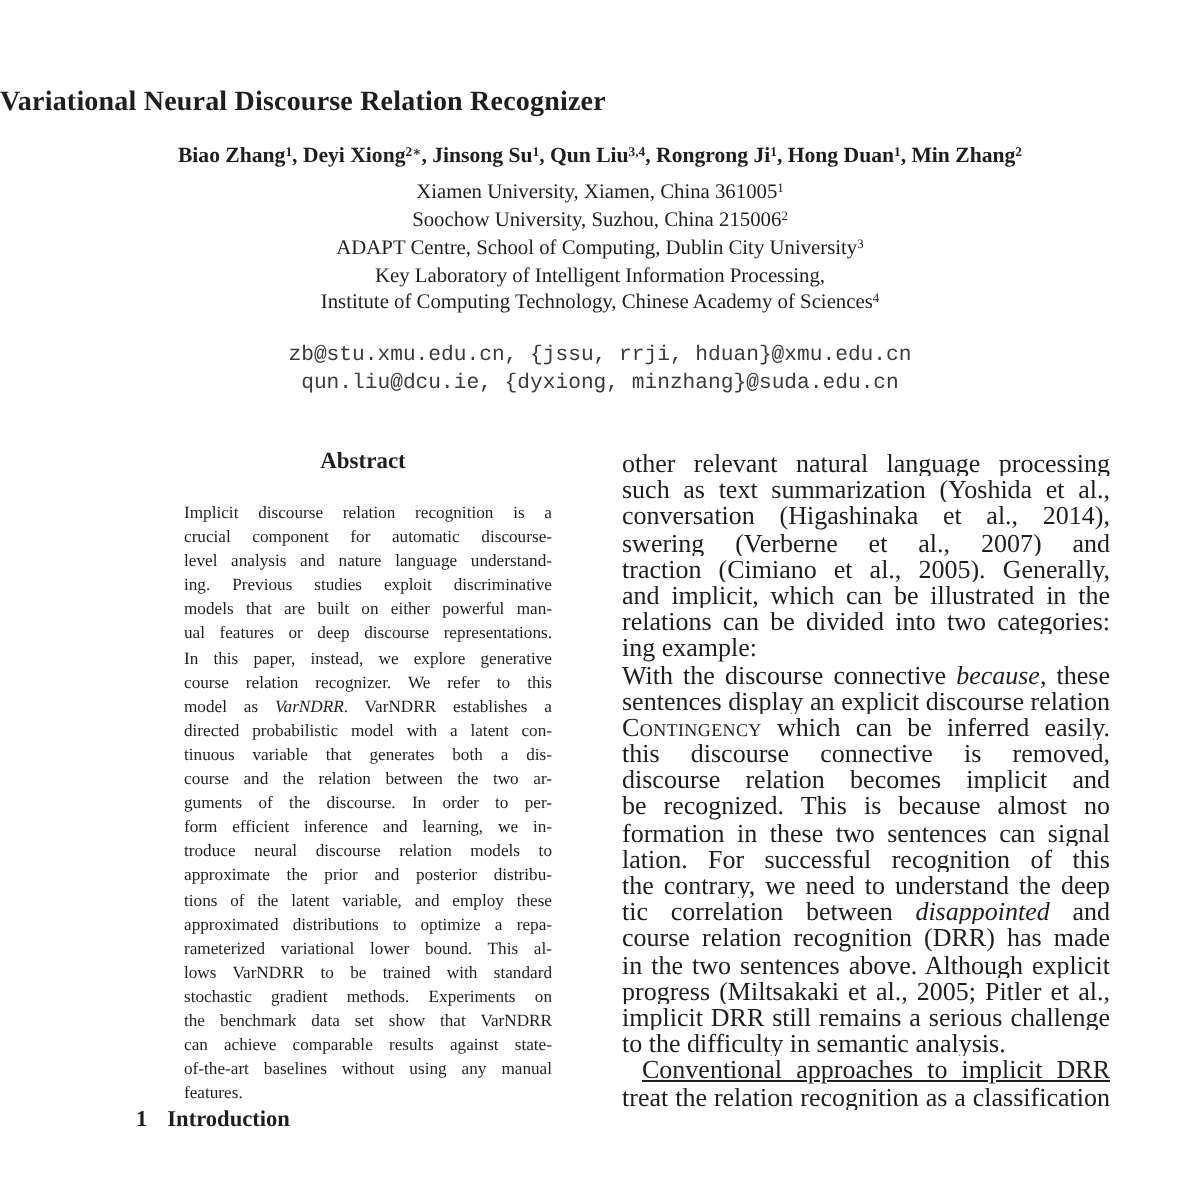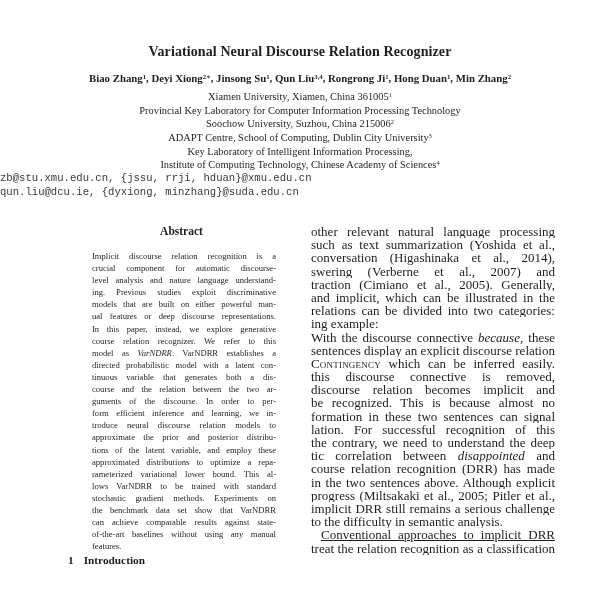--- a/index.html
+++ b/index.html
@@ -4,34 +4,34 @@
 <style>
   html,body { margin:0; padding:0; background:#ffffff; }
   .page {
     position:relative; width:600px; height:600px; overflow:hidden;
     background:#ffffff; color:#1e1e1e;
     font-family:"Liberation Serif","DejaVu Serif",serif;
     -webkit-font-smoothing:antialiased;
   }
   .title {
     position:absolute; top:44px; left:0; width:600px; margin:0;
-    text-align:center; font-size:14px; font-weight:bold; letter-spacing:0.1px;
+    text-align:left; font-size:14px; font-weight:bold; letter-spacing:0.1px;
   }
   .authors {
     position:absolute; top:72px; left:0; width:600px;
     text-align:center; font-size:10.8px; font-weight:bold;
   }
   .affils { position:absolute; top:90px; left:0; width:600px; font-size:10.4px; }
   .affils .ln { text-align:center; line-height:13px; }
   .emails {
     position:absolute; top:171px; left:0; width:600px;
     font-family:"Liberation Mono","DejaVu Sans Mono",monospace;
     font-size:10.6px; color:#3a3a3a;
   }
-  .emails .ln { text-align:left; line-height:14px; }
+  .emails .ln { text-align:center; line-height:14px; }
 
   .col-left  { position:absolute; top:225px; left:68px;  width:227px; }
   .col-right { position:absolute; top:225px; left:311px; width:244px; }
 
   .abs-head { text-align:center; font-weight:bold; font-size:11.5px; margin:0 0 13px 0; }
   .abs-body { --lh:12.1px; font-size:8.6px; margin:0 19px 0 24px; }
 
   .sec-head { margin-top:2px; font-size:11.3px; font-weight:bold; }
   .sec-num { display:inline-block; margin-right:10px; }
 
@@ -59,21 +59,20 @@
 <body>
 
 <div class="page">
 
   <h1 class="title">Variational Neural Discourse Relation Recognizer</h1>
 
   <div class="authors"><span>Biao Zhang</span><span class="st-sup">1</span><span>, Deyi Xiong</span><span class="st-sup">2∗</span><span>, Jinsong Su</span><span class="st-sup">1</span><span>, Qun Liu</span><span class="st-sup">3,4</span><span>, Rongrong Ji</span><span class="st-sup">1</span><span>, Hong Duan</span><span class="st-sup">1</span><span>, Min Zhang</span><span class="st-sup">2</span></div>
 
   <div class="affils">
       <div class="ln"><span>Xiamen University, Xiamen, China 361005</span><span class="st-sup">1</span></div>
-      <div class="ln">Provincial Key Laboratory for Computer Information Processing Technology</div>
       <div class="ln"><span>Soochow University, Suzhou, China 215006</span><span class="st-sup">2</span></div>
       <div class="ln"><span>ADAPT Centre, School of Computing, Dublin City University</span><span class="st-sup">3</span></div>
       <div class="ln">Key Laboratory of Intelligent Information Processing,</div>
       <div class="ln ln-last"><span>Institute of Computing Technology, Chinese Academy of Sciences</span><span class="st-sup">4</span></div>
     </div>
 
   <div class="emails">
       <div class="ln">zb@stu.xmu.edu.cn, {jssu, rrji, hduan}@xmu.edu.cn</div>
       <div class="ln ln-last">qun.liu@dcu.ie, {dyxiong, minzhang}@suda.edu.cn</div>
     </div>

